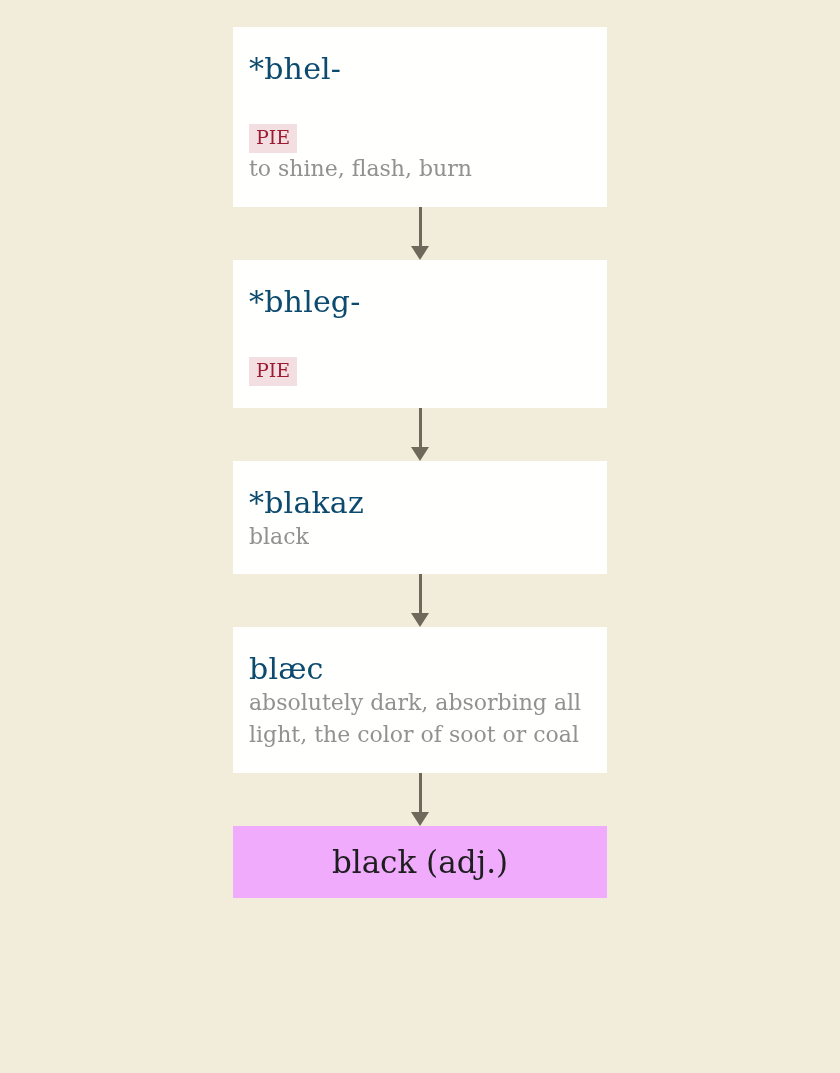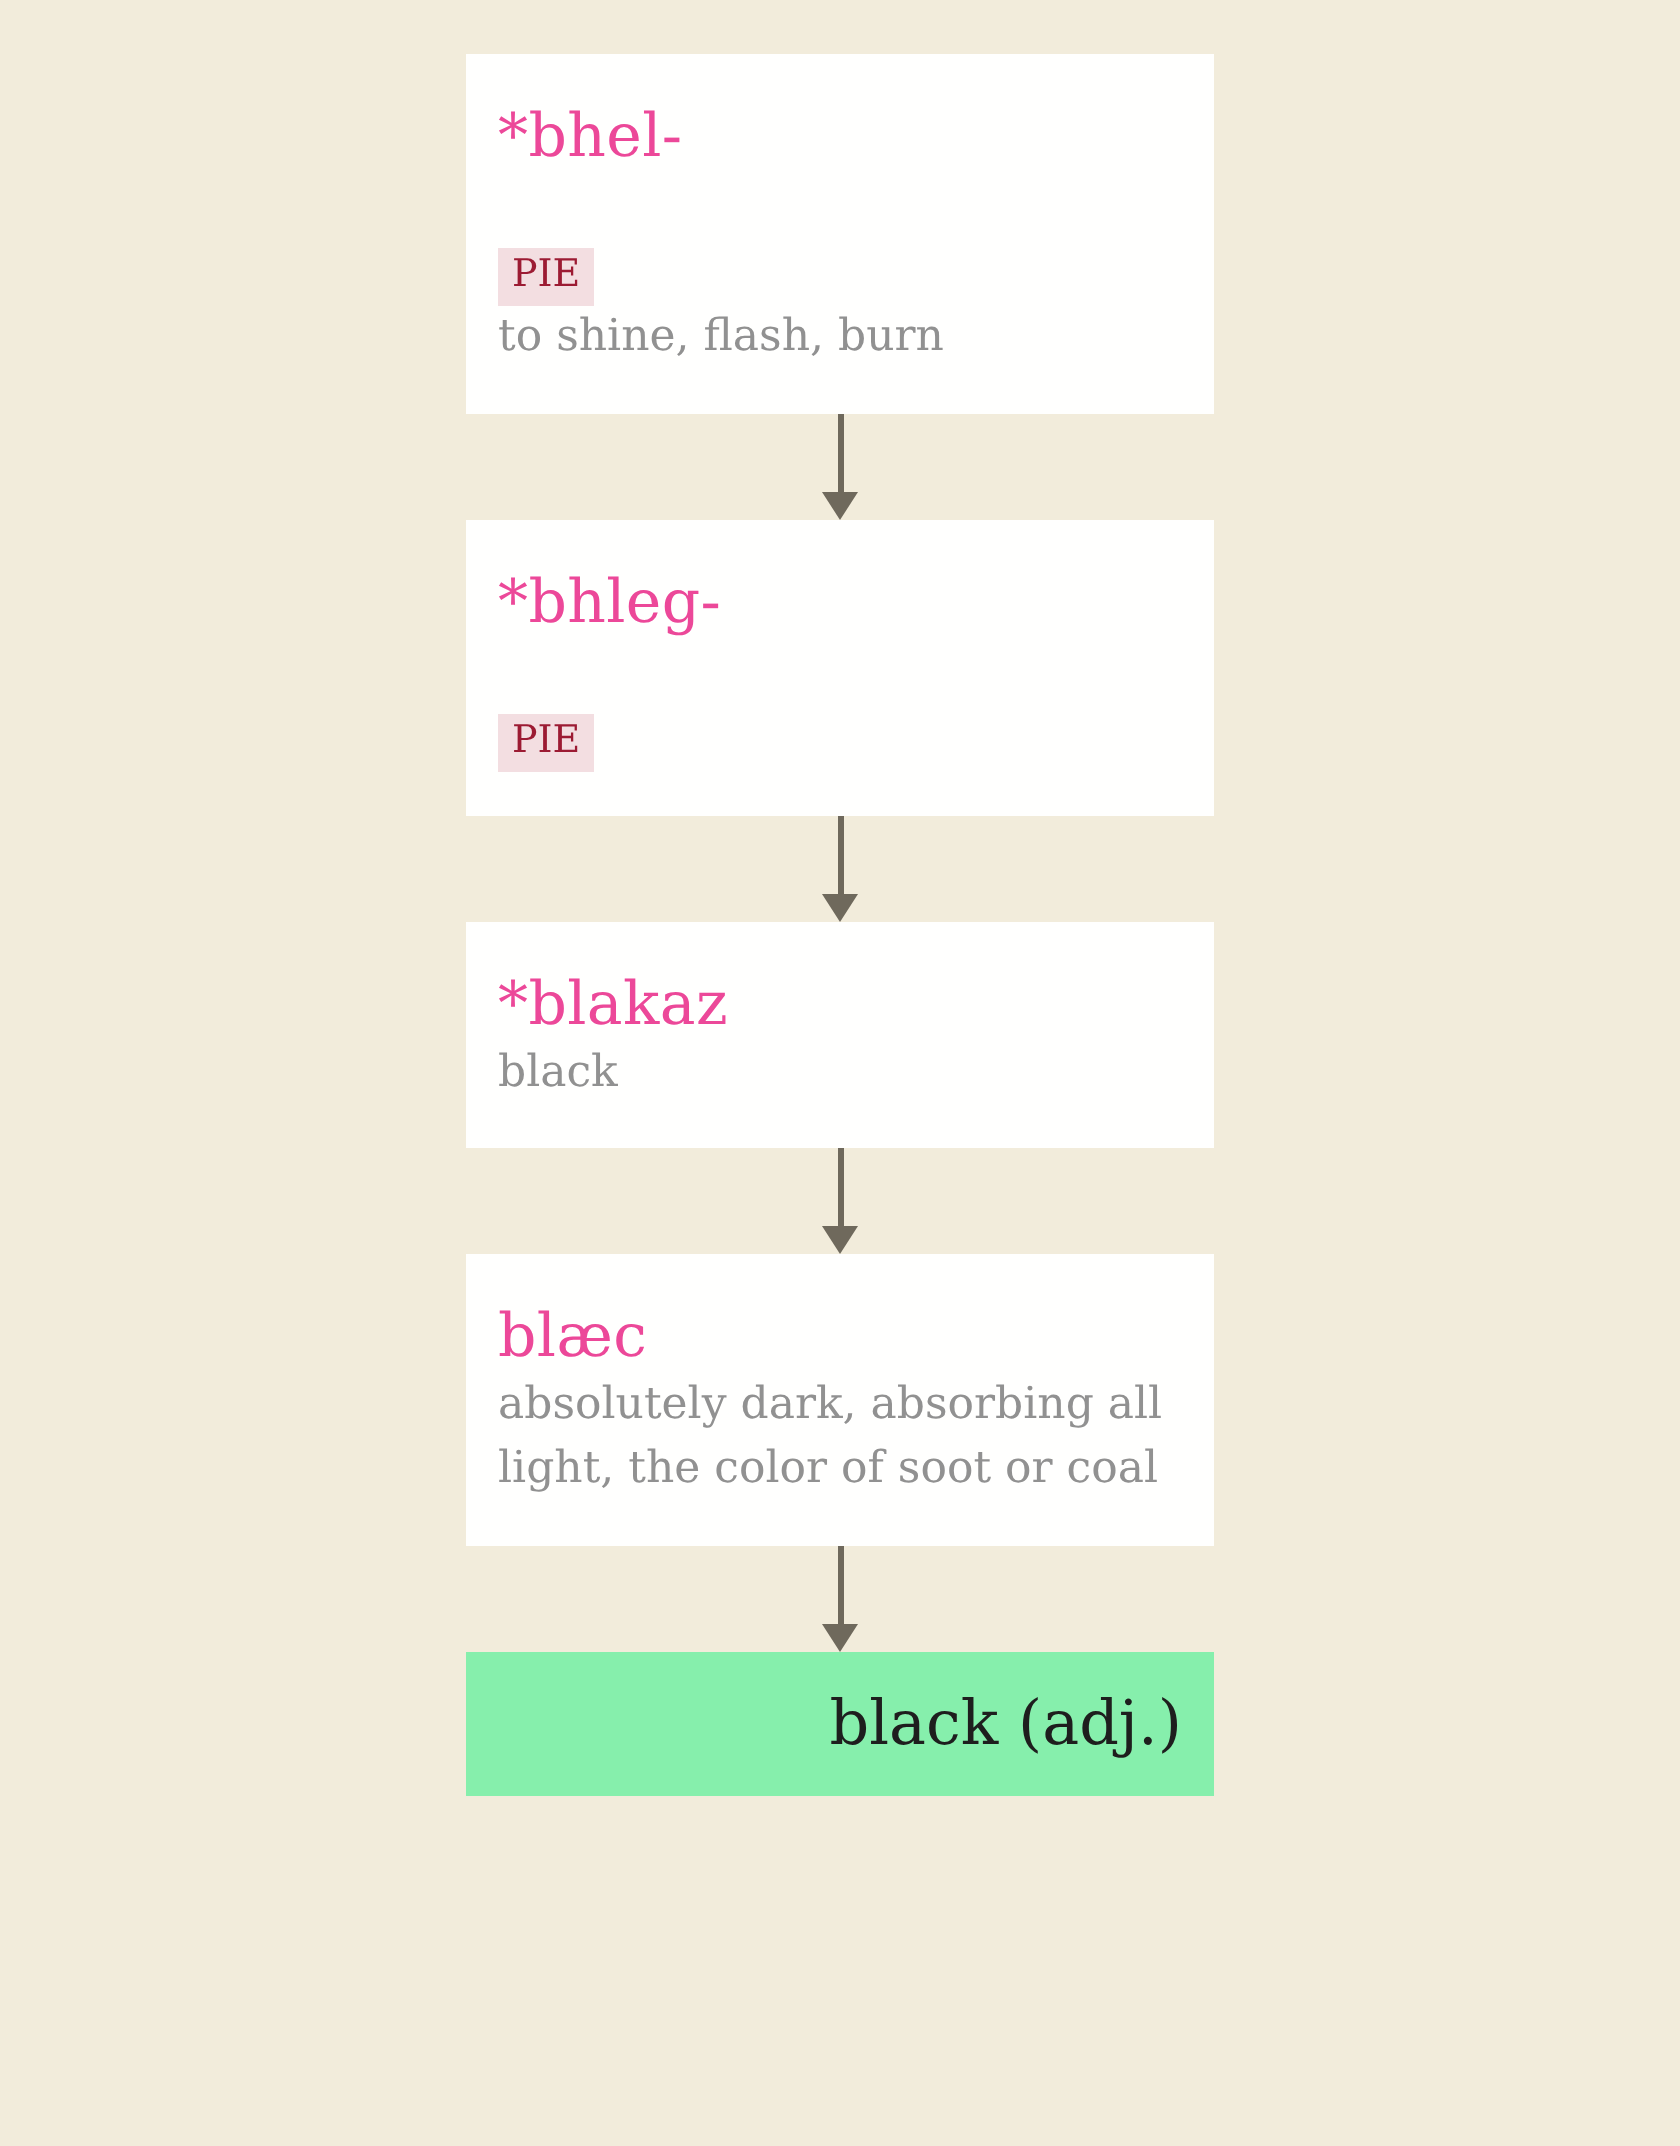--- a/index.html
+++ b/index.html
@@ -20,21 +20,21 @@
     flex-direction: column;
     align-items: stretch;
   }
   .card {
     background: #fffffe;
     padding: 24px 16px 22px 16px;
   }
   .card .term {
     font-size: 30px;
     line-height: 1.2;
-    color: #ec4899;
+    color: #0c4a6e;
     font-weight: 400;
     letter-spacing: 0.2px;
   }
   .card .lang-badge {
     display: inline-block;
     margin-top: 37px;
     background: #f3dee1;
     color: #9c1b33;
     font-size: 19px;
     line-height: 1.15;
@@ -60,23 +60,23 @@
   }
   .connector .head {
     width: 0;
     height: 0;
     border-left: 9px solid transparent;
     border-right: 9px solid transparent;
     border-top: 14px solid #6f695c;
     margin-top: -1px;
   }
   .result-card {
-    background: #86efac;
+    background: #f0abfc;
     padding: 19px 16px;
-    text-align: right;
+    text-align: center;
   }
   .result-card .term {
     font-size: 31px;
     line-height: 1.1;
     color: #1e1e1e;
   }
 </style>
 </head>
 <body>
 

